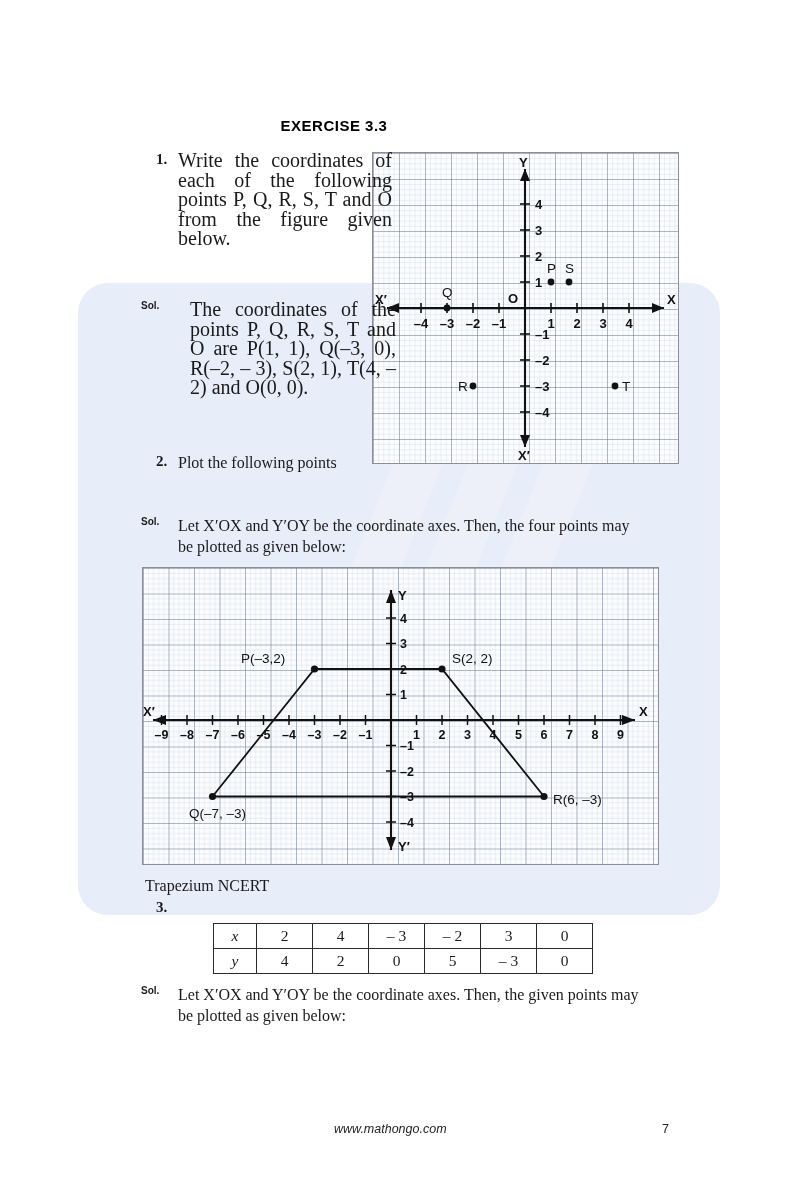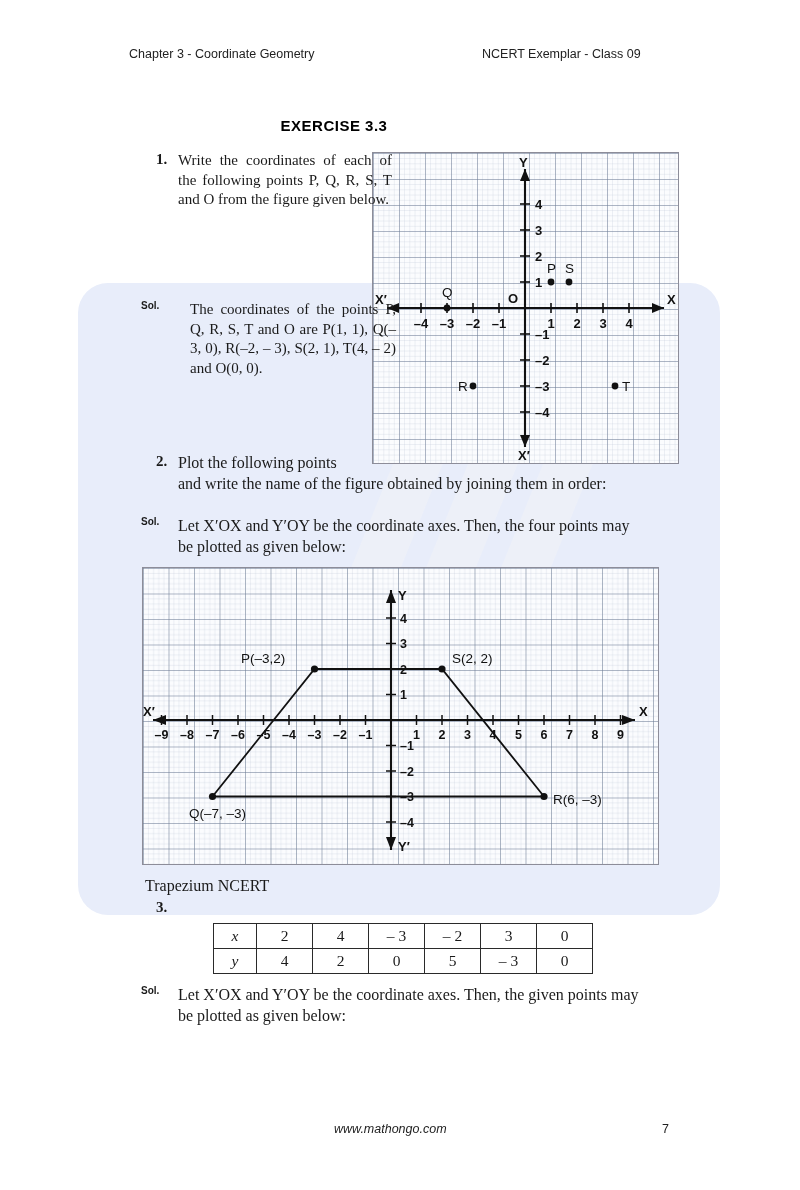--- a/index.html
+++ b/index.html
@@ -105,21 +105,21 @@
   }
   .solnum {
     position: absolute;
     font-weight: bold;
     font-size: 10px;
     font-family: Liberation Sans, sans-serif;
   }
   .body-narrow {
     position: absolute;
     width: 214px;
-    font-size: 15px;
+    font-size: 20px;
     line-height: 19.5px;
     text-align: justify;
     text-align-last: left;
   }
   .body-wide {
     position: absolute;
     font-size: 16px;
     line-height: 20px;
   }
   .nowrap { white-space: nowrap; }
@@ -177,24 +177,20 @@
 <div class="page">
 
   <div class="blue-panel"></div>
 
   <div class="watermark">
     <div class="wm-bar" style="left:20px;  top:-30px;"></div>
     <div class="wm-bar" style="left:95px;  top:-30px;"></div>
     <div class="wm-bar" style="left:170px; top:-30px;"></div>
   </div>
 
-  <div class="header">
-    <span class="left">Chapter 3 - Coordinate Geometry</span>
-    <span class="right">NCERT Exemplar - Class 09</span>
-  </div>
 
   <div class="exercise-title">EXERCISE  3.3</div>
 
   <div class="qnum txt" style="left:156px; top:151px;">1.</div>
   <div class="body-narrow txt" style="left:178px; top:151px;">Write the coordinates of each of the following points P, Q, R, S, T and O from the figure given below.</div>
 
   <div class="solnum txt" style="left:141px; top:300px;">Sol.</div>
   <div class="body-narrow txt" style="left:190px; top:300px; width:206px;">The coordinates of the points P, Q, R, S, T and O are P(1, 1), Q(–3, 0), R(–2, – 3), S(2, 1), T(4, – 2) and O(0, 0).</div>
 
   <div class="graph" id="fig1" style="left:372px; top:152px; width:307px; height:312px;">
@@ -281,21 +277,20 @@
         <text x="192" y="120">S</text>
         <text x="69" y="144">Q</text>
         <text x="85" y="238">R</text>
         <text x="249" y="238">T</text>
       </g>
     </svg>
   </div>
 
   <div class="qnum txt" style="left:156px; top:453px;">2.</div>
   <div class="body-wide txt nowrap" style="left:178px; top:453px;">Plot the following points</div>
-  <div class="body-wide txt nowrap" style="left:178px; top:474px;">and write the name of the figure obtained by joining them in order:</div>
 
   <div class="solnum txt" style="left:141px; top:516px;">Sol.</div>
   <div class="body-wide txt nowrap" style="left:178px; top:516px;">Let X′OX and Y′OY be the coordinate axes. Then, the four points may</div>
   <div class="body-wide txt nowrap" style="left:178px; top:537px;">be plotted as given below:</div>
 
   <div class="graph" id="fig2" style="left:142px; top:567px; width:517px; height:298px;">
     <svg width="515" height="296" viewBox="0 0 515 296">
       <defs>
         <pattern id="f2-minor" width="5.1" height="5.1" patternUnits="userSpaceOnUse">
           <path d="M 5.1 0 L 0 0 0 5.1" fill="none" stroke="#b9c2d4" stroke-width="0.5"></path>

